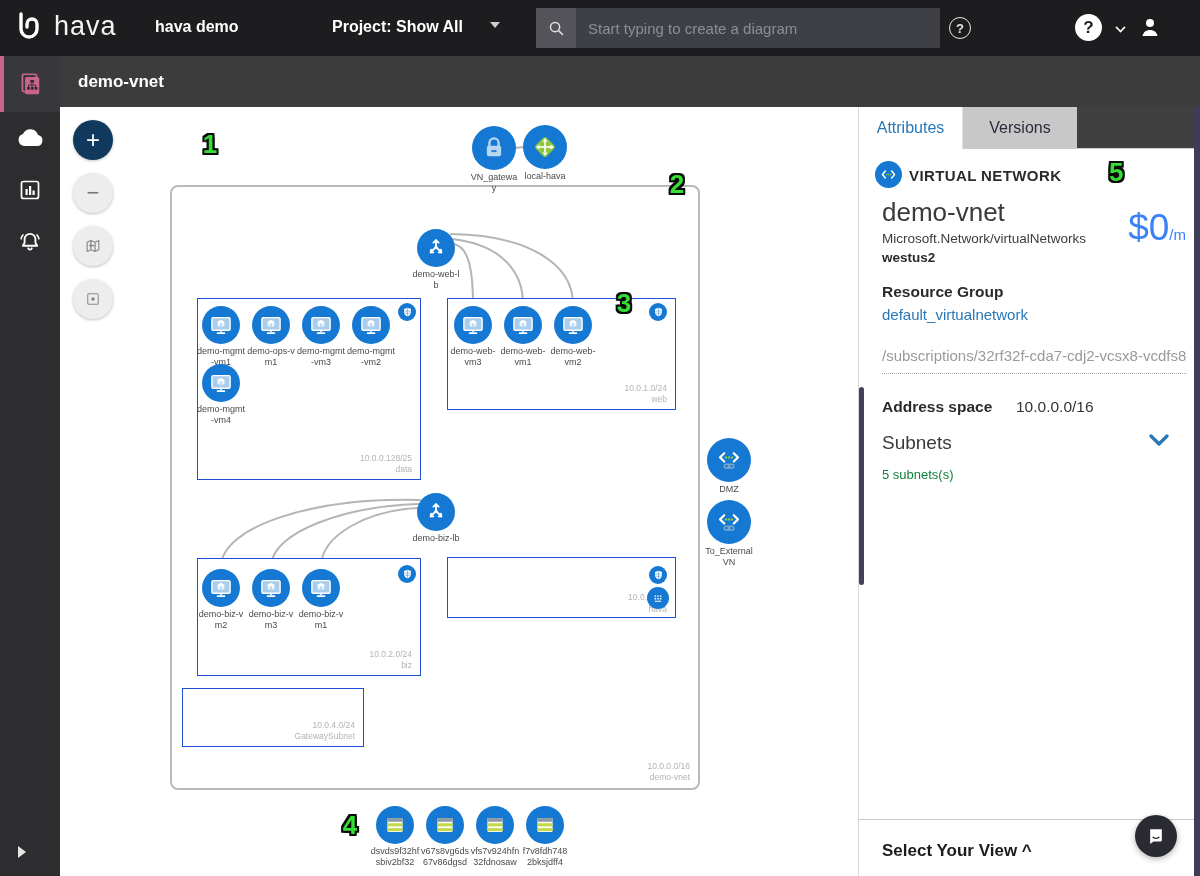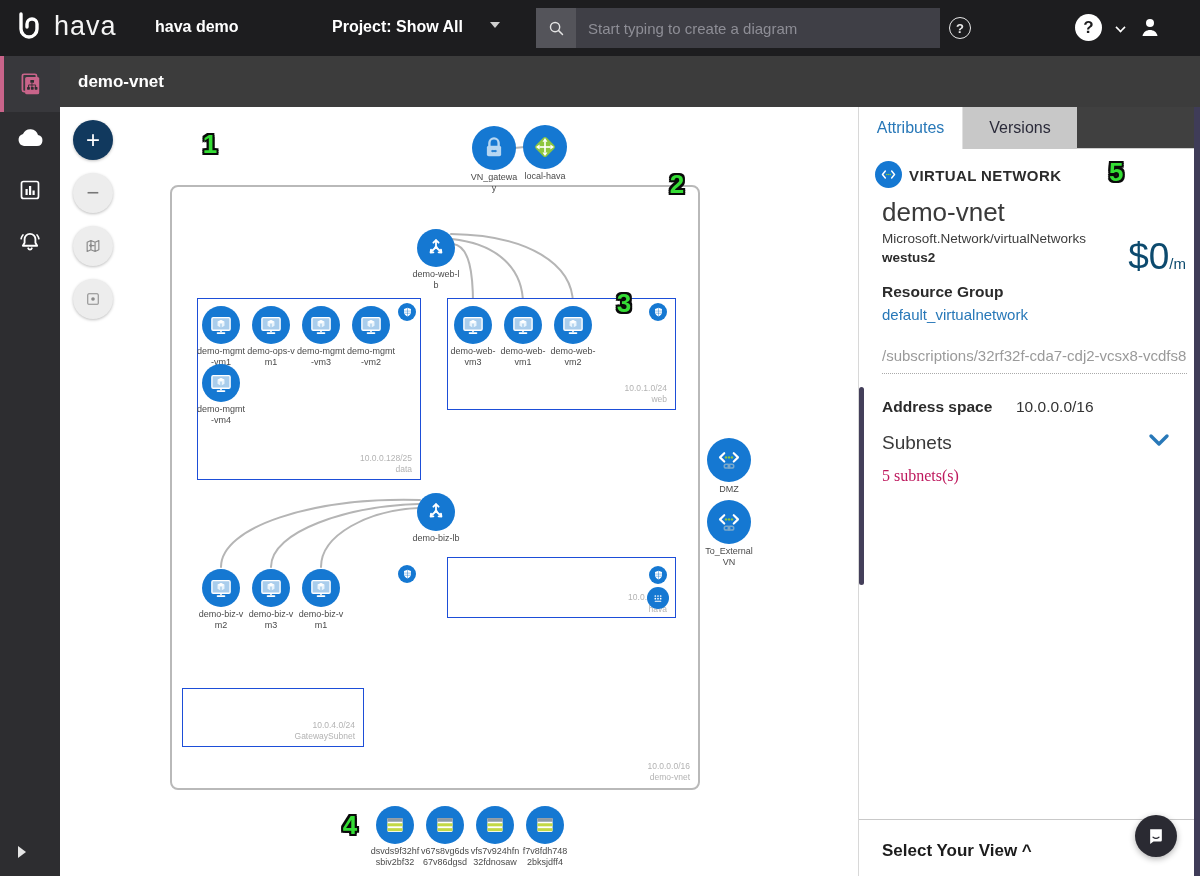--- a/index.html
+++ b/index.html
@@ -67,31 +67,31 @@
   .panel { position:absolute; left:858px; top:107px; width:342px; height:769px; background:#fff; border-left:1px solid #d8d8d8; }
   .tabs { position:absolute; left:0; top:0; width:342px; height:42px; background:#404040; border-bottom:1px solid #cfcfcf; }
   .tab { position:absolute; top:0; height:42px; display:flex; align-items:center; justify-content:center; font-size:16px; cursor:pointer; }
   .tab-attributes { left:0; width:104px; background:#fff; color:#2878b8; border-right:1px solid #e0e0e0; }
   .tab-versions { left:104px; width:114px; background:#c8c8c8; color:#2b2b3a; }
   .res-icon { position:absolute; left:16px; top:54px; width:27px; height:27px; border-radius:50%; background:#1578d2; display:flex; align-items:center; justify-content:center; }
   .res-type { position:absolute; left:50px; top:60px; font-size:15px; font-weight:700; color:#2b2b2b; letter-spacing:.4px; }
   .res-name { position:absolute; left:23px; top:90px; font-size:26px; color:#3a3a3a; }
   .res-kind { position:absolute; left:23px; top:124px; font-size:13.5px; color:#3c3c3c; }
   .res-region { position:absolute; left:23px; top:143px; font-size:13.5px; font-weight:700; color:#2b2b2b; }
-  .price { position:absolute; right:14px; top:100px; color:#0c4a6e;margin-top:29px; }
+  .price { position:absolute; right:14px; top:100px; color:#3b82f6; }
   .price .big { font-size:37px; font-weight:400; }
   .price .unit { font-size:15px; }
   .rg-label { position:absolute; left:23px; top:176px; font-size:15.5px; font-weight:700; color:#2b2b2b; }
   .rg-link { position:absolute; left:23px; top:199px; font-size:15px; color:#2878b8; cursor:pointer; text-decoration:none; }
   .sub-path { position:absolute; left:23px; top:240px; width:305px; font-size:15px; color:#9a9a9a; white-space:nowrap; overflow:hidden; border-bottom:1px dotted #aaa; padding-bottom:9px; }
   .addr-label { position:absolute; left:23px; top:291px; font-size:15.5px; font-weight:700; color:#2b2b2b; }
   .addr-val { position:absolute; left:157px; top:291px; font-size:15.5px; color:#333; }
   .subnets-label { position:absolute; left:23px; top:325px; font-size:19px; color:#3a3a3a; }
   .subnets-chevron { position:absolute; right:30px; top:326px; cursor:pointer; }
-  .subnets-count { position:absolute; left:23px; top:360px; font-size:16px; color:#be185d;font-family:Liberation Serif, serif; }
+  .subnets-count { position:absolute; left:23px; top:360px; font-size:13px; color:#15803d; }
   .panel-scroll { position:absolute; left:0; top:280px; width:5px; height:198px; background:#443f5a; border-radius:3px; }
   .panel-divider { position:absolute; left:0; top:712px; width:336px; border-top:1px solid #c9c9c9; }
   .view-footer { position:absolute; left:23px; top:734px; font-size:17px; font-weight:700; color:#1c1c1c; cursor:pointer; }
   .chat-bubble { position:absolute; left:276px; top:708px; width:42px; height:42px; border-radius:50%; background:#2a2a32; display:flex; align-items:center; justify-content:center; cursor:pointer; box-shadow:0 2px 6px rgba(0,0,0,.3); }
   .right-strip { position:absolute; left:1194px; top:107px; width:6px; height:769px; background:#3f3c58; }
 </style>
 </head>
 <body>
 
 <svg width="0" height="0" style="position:absolute" aria-hidden="true">
@@ -315,20 +315,26 @@
         <div>10.0.0.128/25</div>
         <div>data</div>
       </div>
     </div>
     <div class="subnet sb-web">
       <div class="corner">
         <div>10.0.1.0/24</div>
         <div>web</div>
       </div>
     </div>
+    <div class="subnet sb-biz">
+      <div class="corner">
+        <div>10.0.2.0/24</div>
+        <div>biz</div>
+      </div>
+    </div>
     <div class="subnet sb-data">
       <span style="position:absolute;right:28px;bottom:15px;font-size:8.5px;color:#b3b3b3;margin-top:12px;">10.0.</span>
       <span style="position:absolute;right:8px;bottom:3px;font-size:8.5px;color:#b3b3b3;">hava</span>
     </div>
     <div class="subnet sb-gws">
       <div class="corner">
         <div>10.0.4.0/24</div>
         <div>GatewaySubnet</div>
       </div>
     </div>

